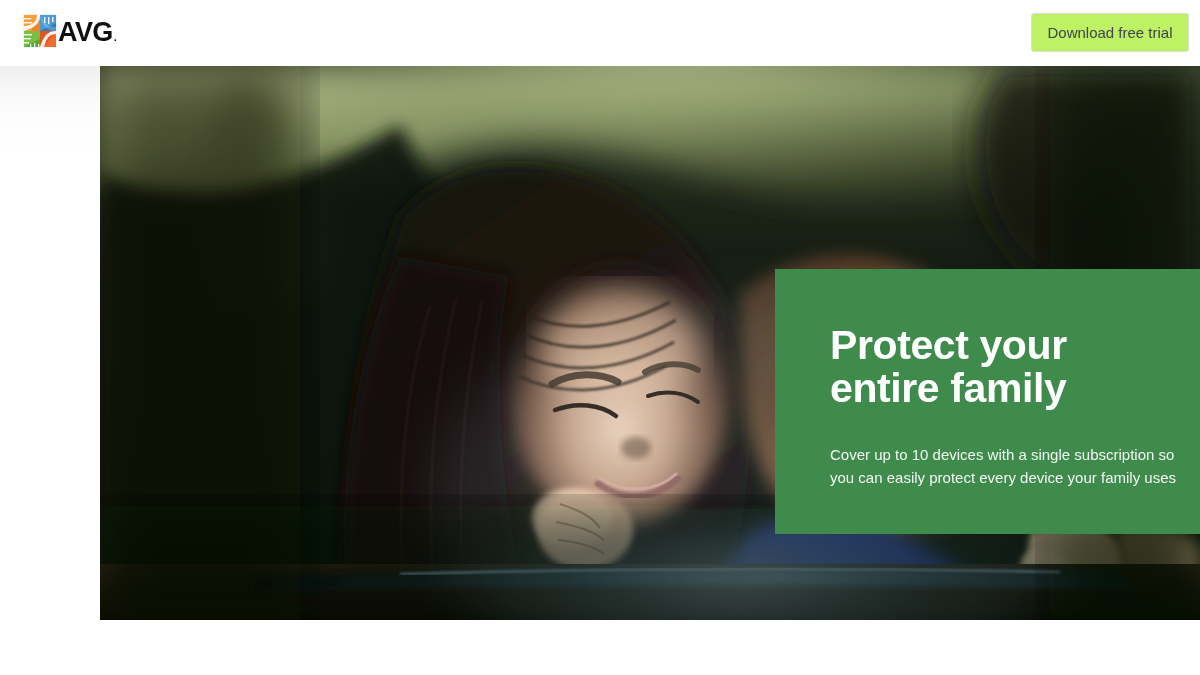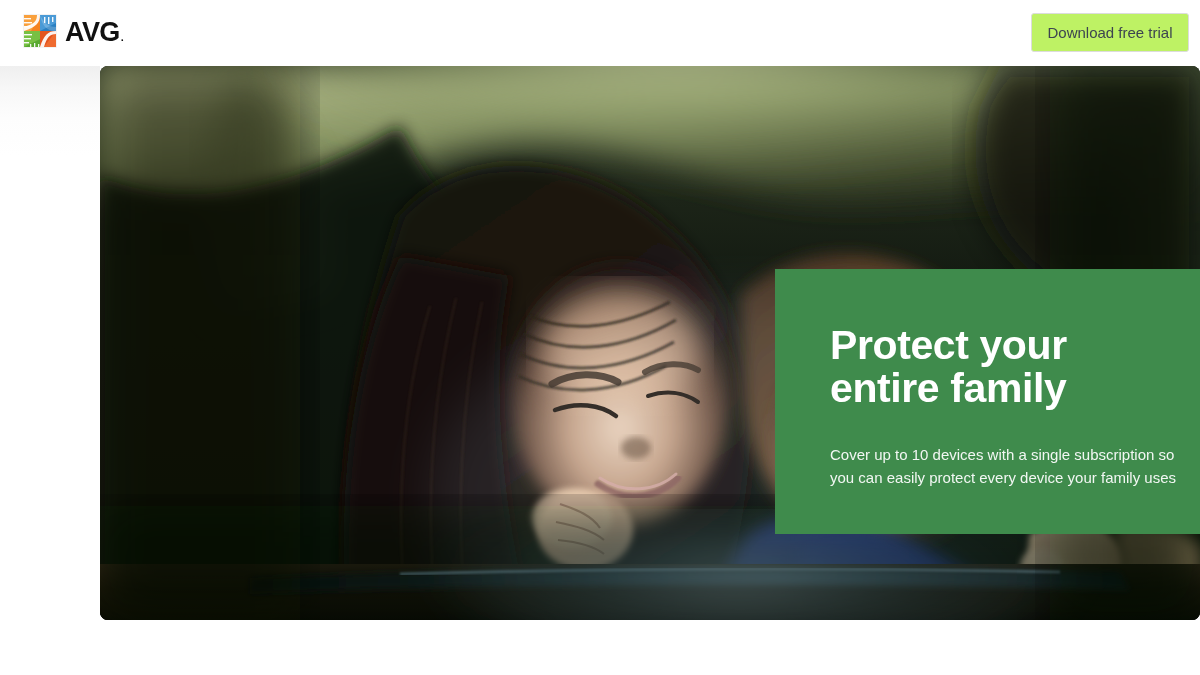--- a/index.html
+++ b/index.html
@@ -28,21 +28,20 @@
     background: #ffffff;
     z-index: 30;
   }
 
   .logo-wrap {
     position: absolute;
     left: 22px;
     top: 11px;
     display: flex;
     align-items: center;
-    gap: 7px;
     height: 40px;
   }
 
   .logo-mark {
     width: 36px;
     height: 36px;
     display: block;
   }
 
   .logo-text {
@@ -95,21 +94,20 @@
   
   .hero {
     position: absolute;
     left: 100px;
     top: 66px;
     width: 1100px;
     height: 554px;
     overflow: hidden;
     background: #0d1410;
     z-index: 10;
-    border-radius: 8px;
   }
 
   .hero-photo {
     position: absolute;
     inset: 0;
     width: 100%;
     height: 100%;
     display: block;
   }
 

